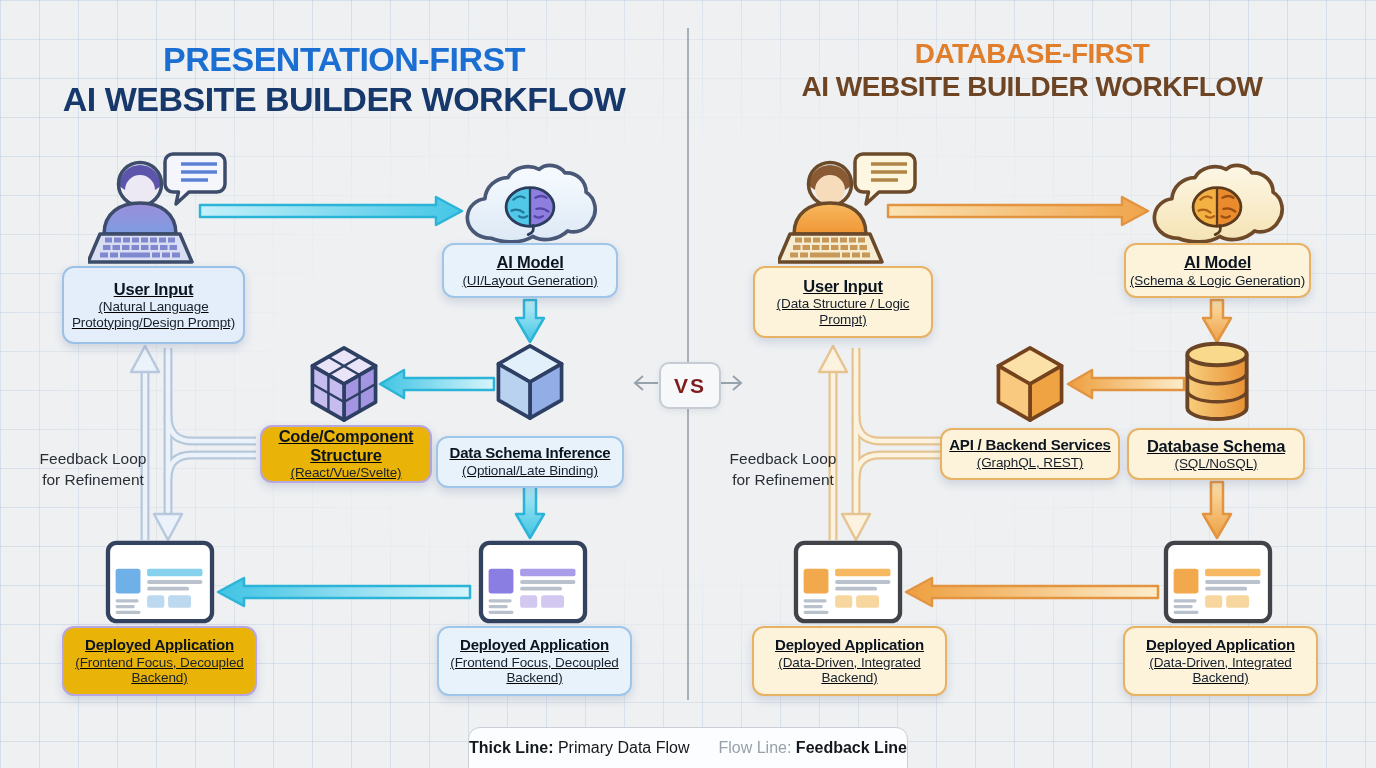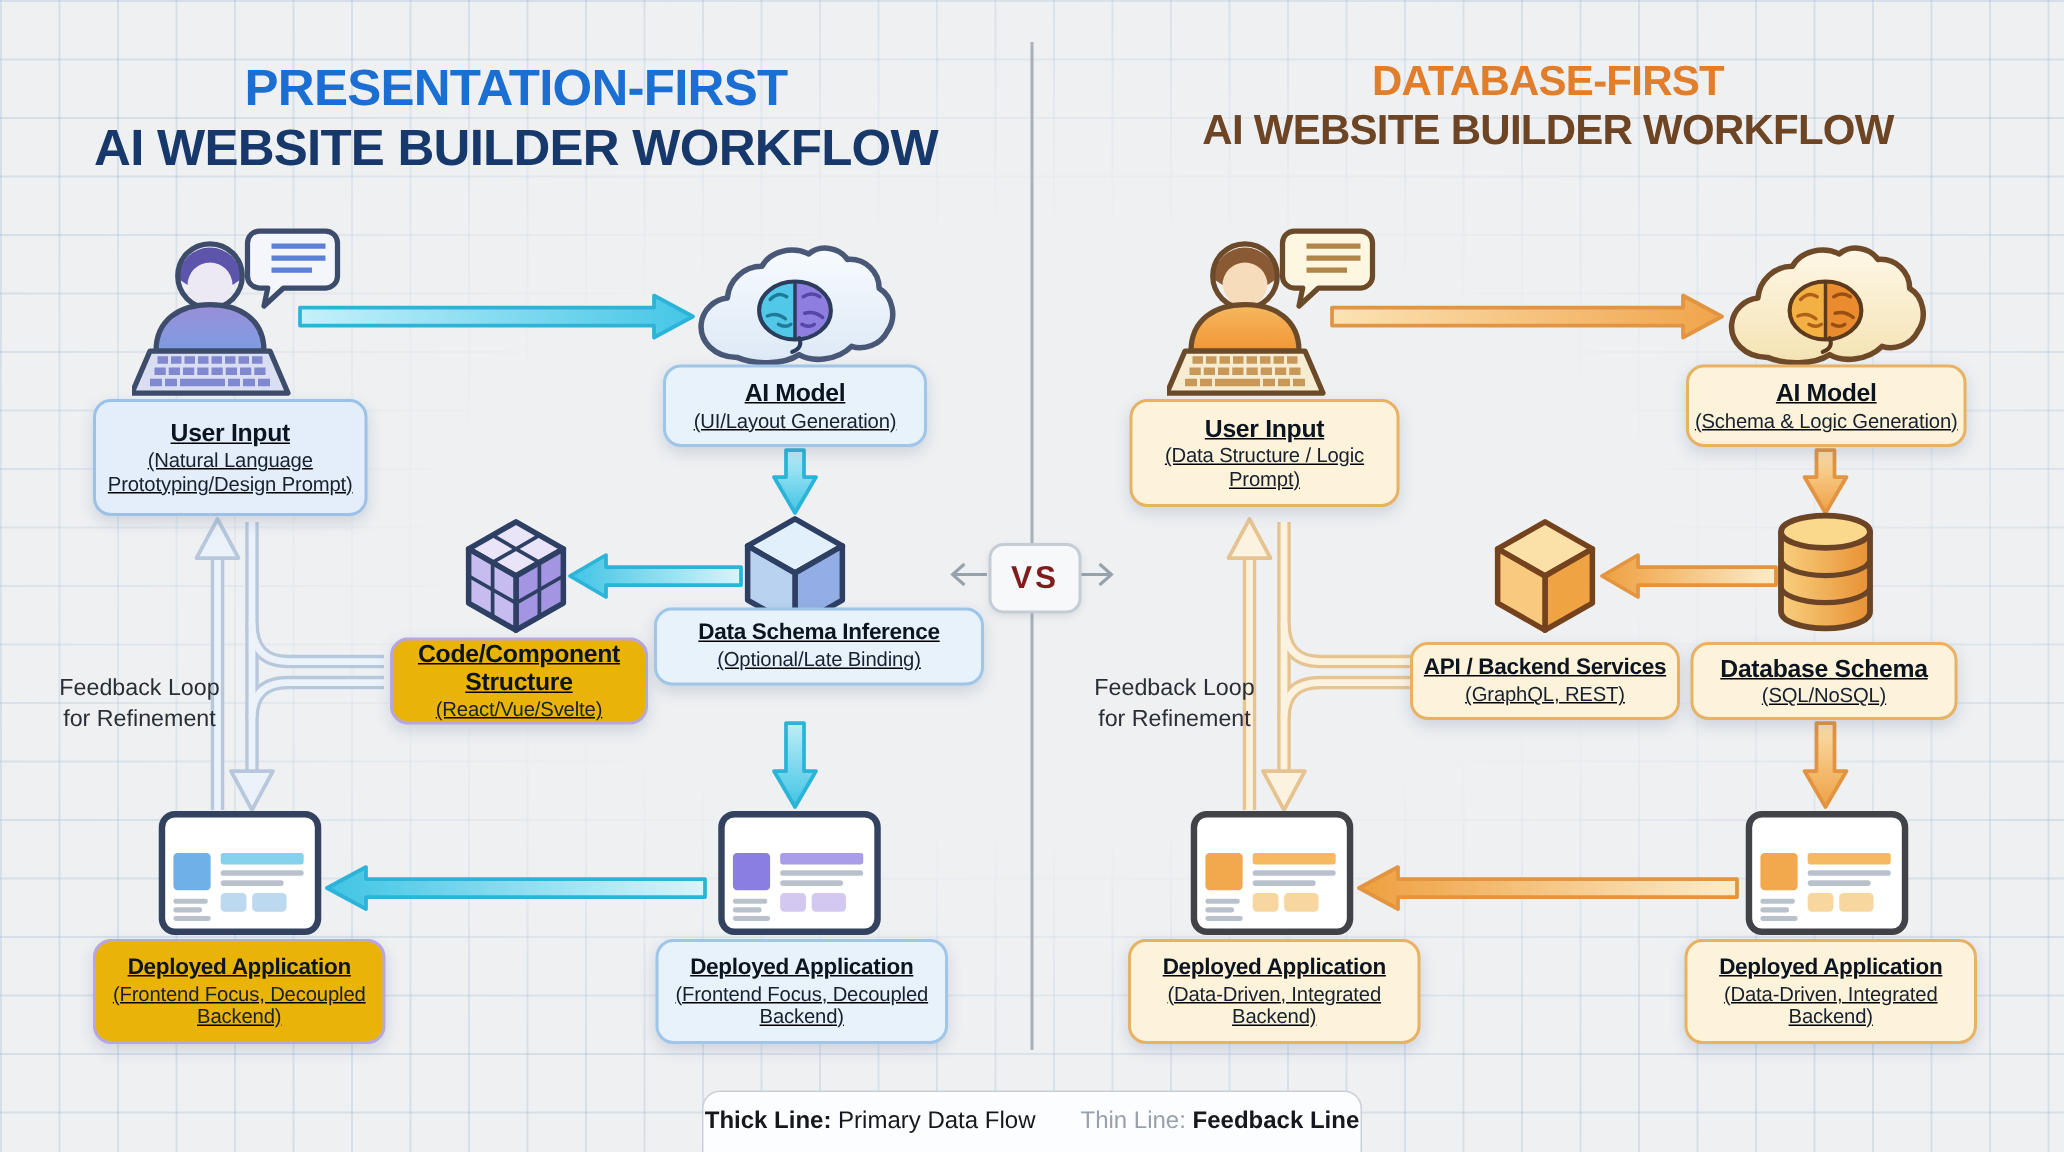--- a/index.html
+++ b/index.html
@@ -32,21 +32,21 @@
   .ns{font-size:13.5px;color:#16202e;line-height:1.14;margin-top:1px;letter-spacing:-0.1px;}
   .nowrap{white-space:nowrap;}
   .c-blue{background:#e4eefb;border-color:#9cc1e7;}
   .c-blue2{background:#e7f2fb;border-color:#9fc6e8;}
   .c-purple{background:#eab308;border-color:#b7a6e0;}
   .c-cream{background:#fdf3da;border-color:#e7b263;}
 
   .nb-Luser{left:62px;top:266px;width:183px;height:78px;}
   .nb-Lai{left:442px;top:243px;width:176px;height:55px;}
   .nb-Lcode{left:260px;top:425px;width:172px;height:58px;}
-  .nb-Ldsi{left:436px;top:405px;width:220px;height:52px;}
+  .nb-Ldsi{left:436px;top:436px;width:188px;height:52px;}
   .nb-Ldep1{left:62px;top:626px;width:195px;height:70px;}
   .nb-Ldep2{left:437px;top:626px;width:195px;height:70px;}
   .nb-Ruser{left:753px;top:266px;width:180px;height:72px;}
   .nb-Rai{left:1124px;top:243px;width:187px;height:55px;}
   .nb-Rapi{left:940px;top:428px;width:180px;height:52px;}
   .nb-Rdb{left:1127px;top:428px;width:178px;height:52px;}
   .nb-Rdep1{left:752px;top:626px;width:195px;height:70px;}
   .nb-Rdep2{left:1123px;top:626px;width:195px;height:70px;}
   .nt-sm{font-size:15px;}
 
@@ -524,16 +524,16 @@
     <div class="ns">(Data-Driven, Integrated Backend)</div>
   </div>
   <div class="fb-label fb-right">Feedback Loop for Refinement</div>
 
   <div class="vs-badge">VS</div>
 
   <div class="legend">
     <span class="b">Thick Line:</span>
       <span> Primary Data Flow</span>
       <span class="gap"></span>
-      <span class="muted">Thin Line:</span>
+      <span class="muted">Flow Line:</span>
       <span class="b"> Feedback Line</span>
   </div>
 </div>
 
 </body></html>

